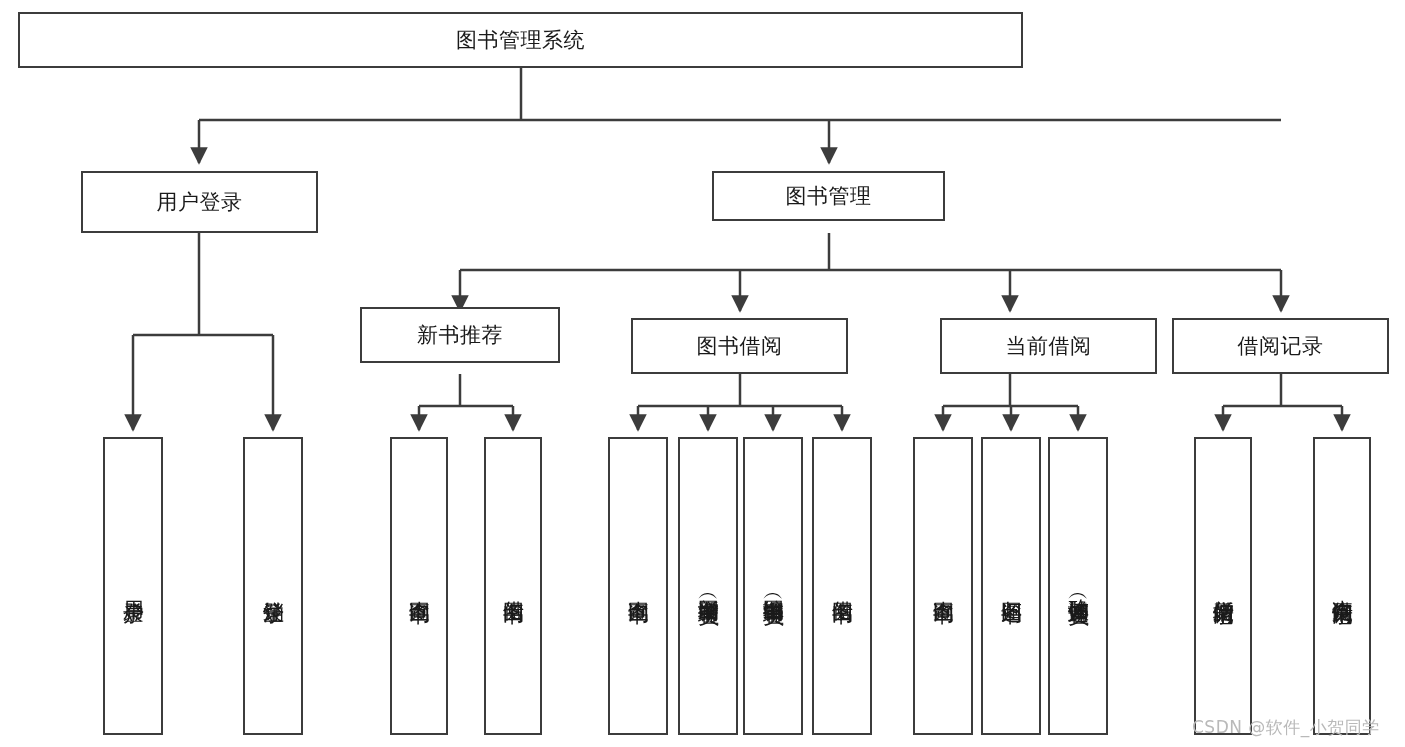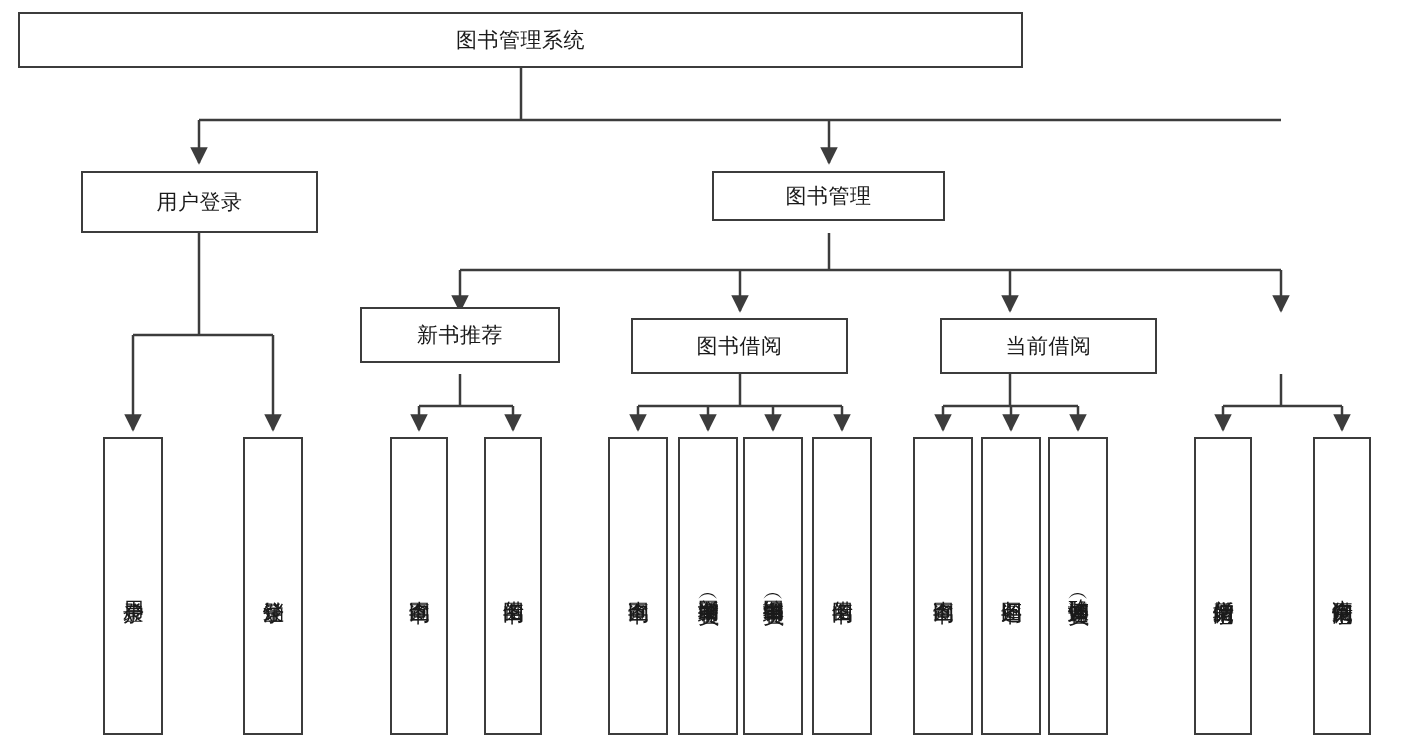--- a/index.html
+++ b/index.html
@@ -135,20 +135,23 @@
 
   <div class="node" style="left:360px; top:307px; width:200px; height:56px;">
     <span class="node-label">新书推荐</span>
   </div>
   <div class="node" style="left:631px; top:318px; width:217px; height:56px;">
     <span class="node-label">图书借阅</span>
   </div>
   <div class="node" style="left:901px; top:318px; width:217px; height:56px;margin-left:39px;">
     <span class="node-label">当前借阅</span>
   </div>
+  <div class="node" style="left:1172px; top:318px; width:217px; height:56px;">
+    <span class="node-label">借阅记录</span>
+  </div>
 
   <div class="node leaf" style="left:103px; top:437px; width:60px; height:298px;">
     <span class="node-label">用户登录</span>
   </div>
   <div class="node leaf" style="left:243px; top:437px; width:60px; height:298px;">
     <span class="node-label">注销登录</span>
   </div>
   <div class="node leaf" style="left:390px; top:437px; width:58px; height:298px;">
     <span class="node-label">查询图书</span>
   </div>
@@ -176,14 +179,15 @@
   <div class="node leaf tall-text" style="left:1048px; top:437px; width:60px; height:298px;">
     <span class="node-label">确认归还（管理员）</span>
   </div>
   <div class="node leaf" style="left:1194px; top:437px; width:58px; height:298px;">
     <span class="node-label">新增借阅记录</span>
   </div>
   <div class="node leaf" style="left:1313px; top:437px; width:58px; height:298px;">
     <span class="node-label">查询借阅记录</span>
   </div>
 
+  <div id="watermark">CSDN @软件_小贺同学</div>
 
 </div>
 
 </body></html>

